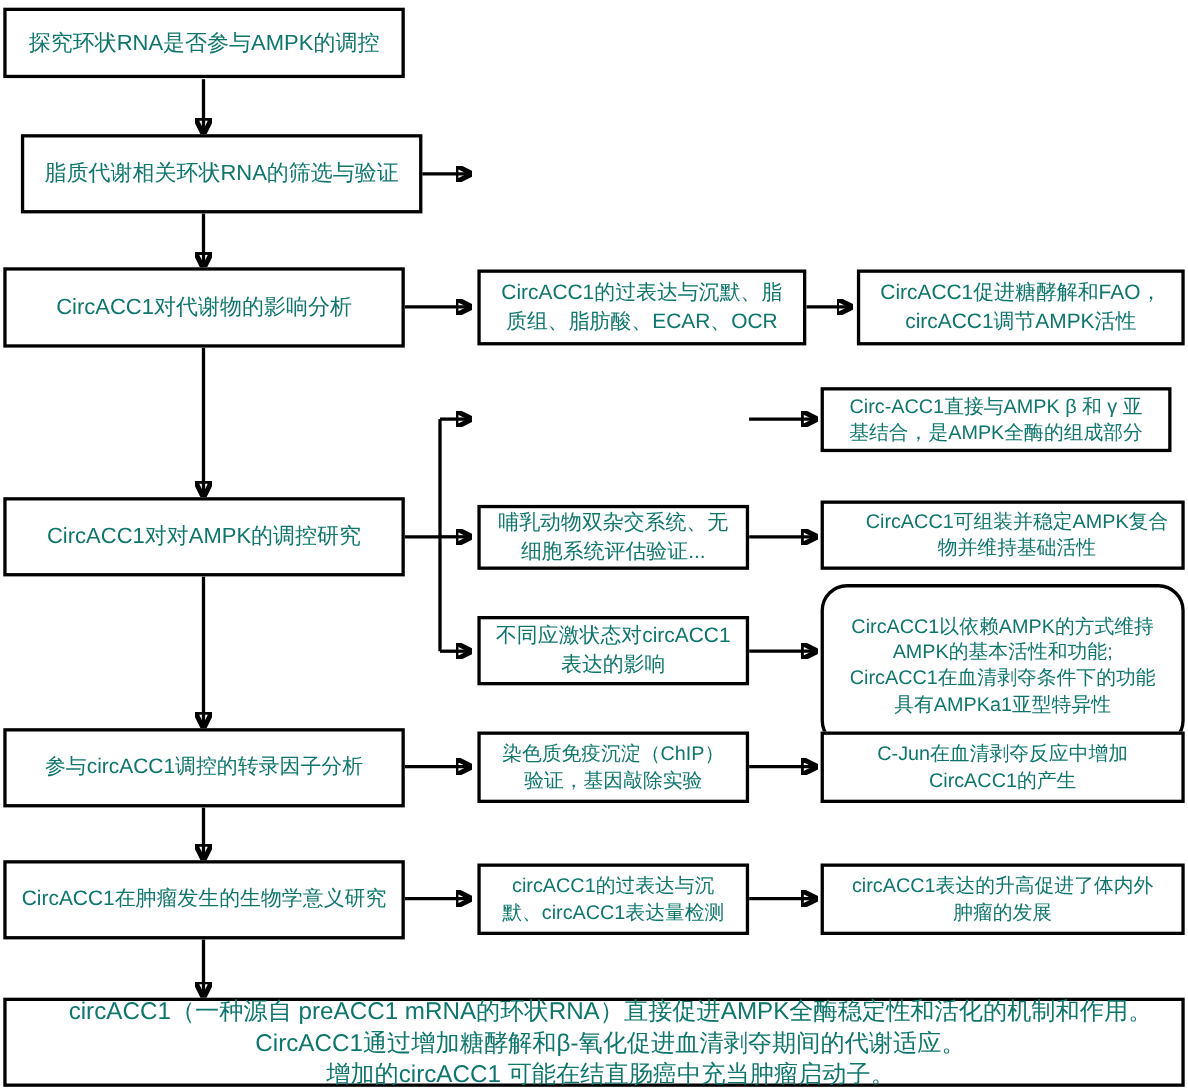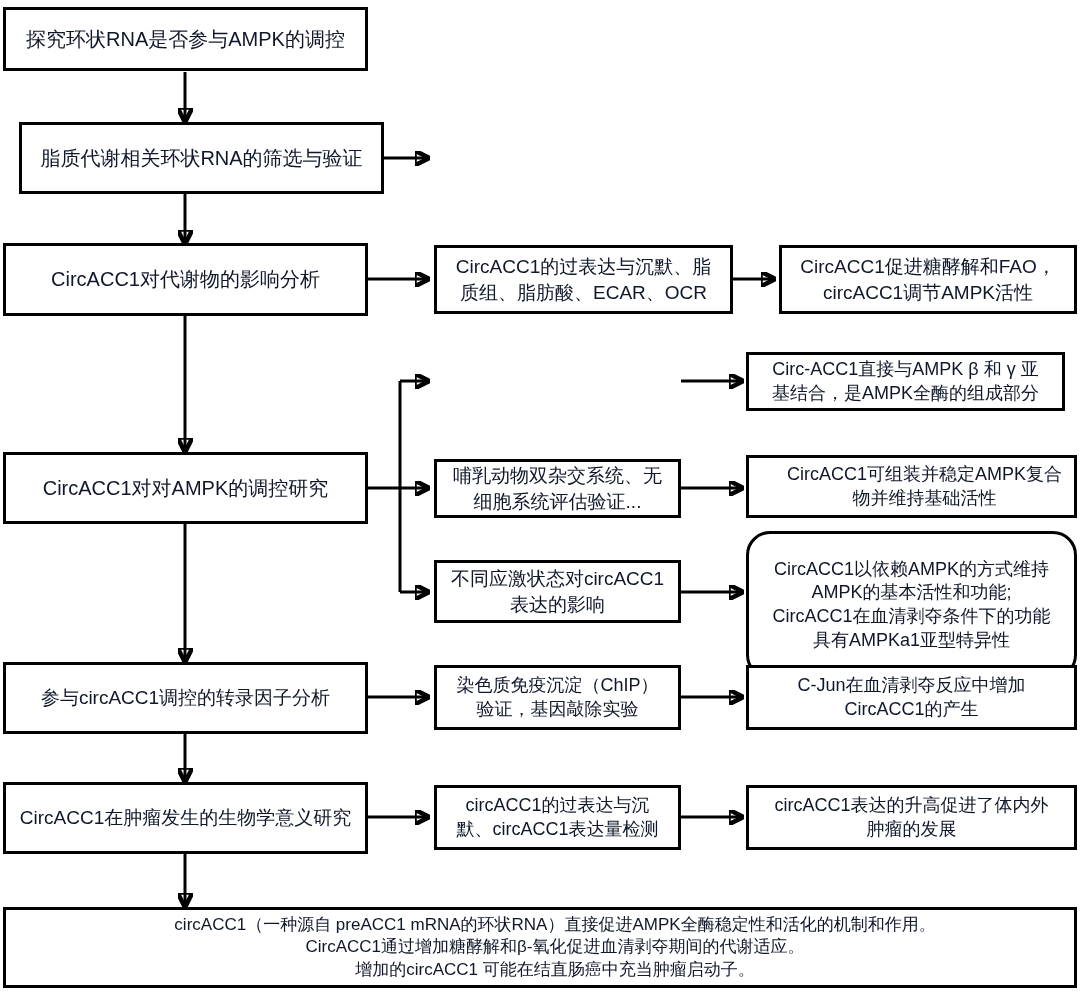--- a/index.html
+++ b/index.html
@@ -22,28 +22,28 @@
   .node {
     position: absolute;
     box-sizing: border-box;
     border: 3px solid #000000;
     background: #ffffff;
     display: flex;
     align-items: center;
     justify-content: center;
     text-align: center;
     line-height: 1.32;
-    color: #0f172a;
+    color: #0f766e;
     padding: 2px 6px;
     white-space: pre-line;
   }
   .f20 { font-size: 20px; }
   .f19 { font-size: 19px; }
   .f18 { font-size: 18px; }
-  .f17 { font-size: 17px; padding-left: 36px; }
+  .f17 { font-size: 22px; padding-left: 36px; }
   svg.edges {
     position: absolute;
     left: 0;
     top: 0;
     width: 1080px;
     height: 993px;
     pointer-events: none;
   }
   svg.edges line, svg.edges path, svg.edges polyline {
     stroke: #000000;

